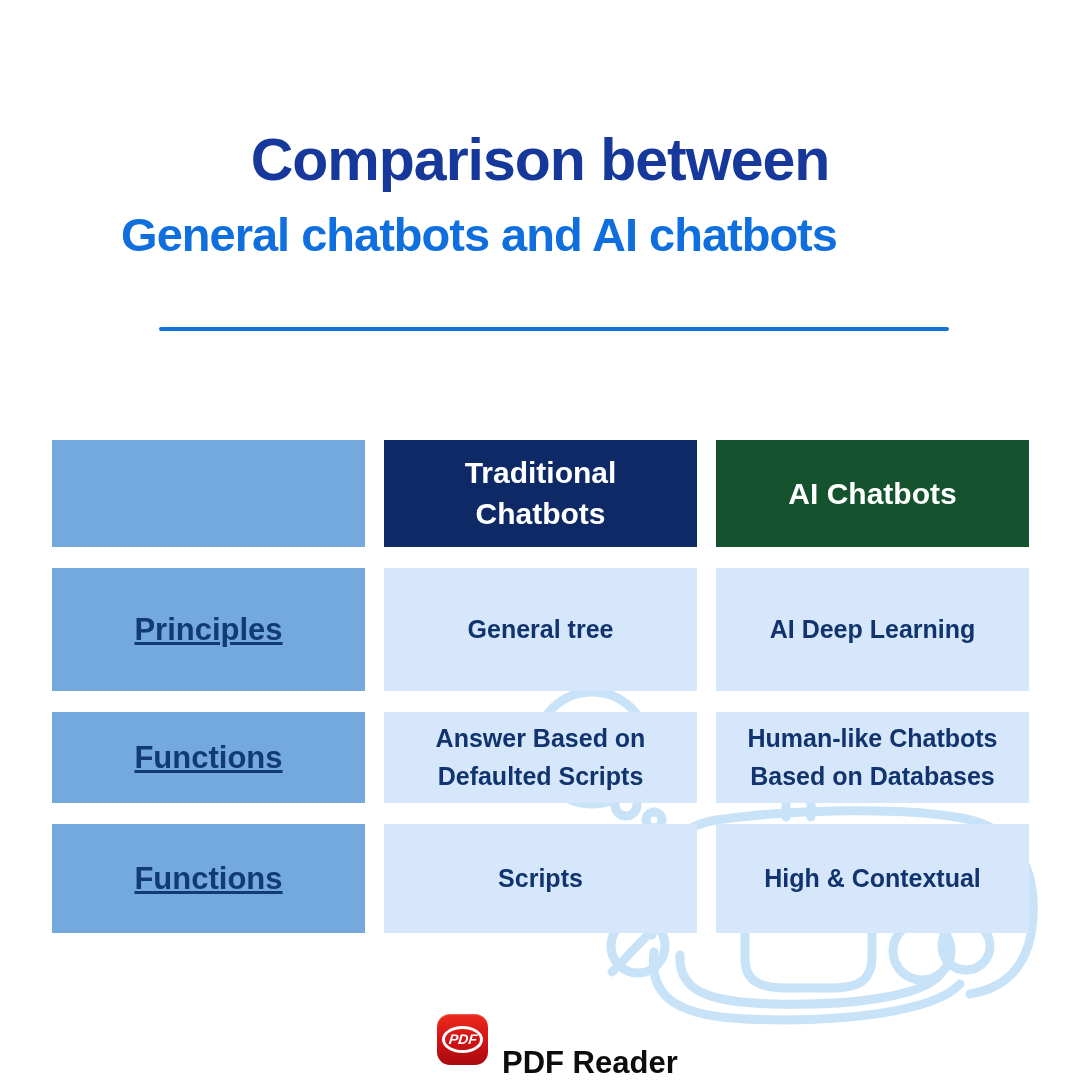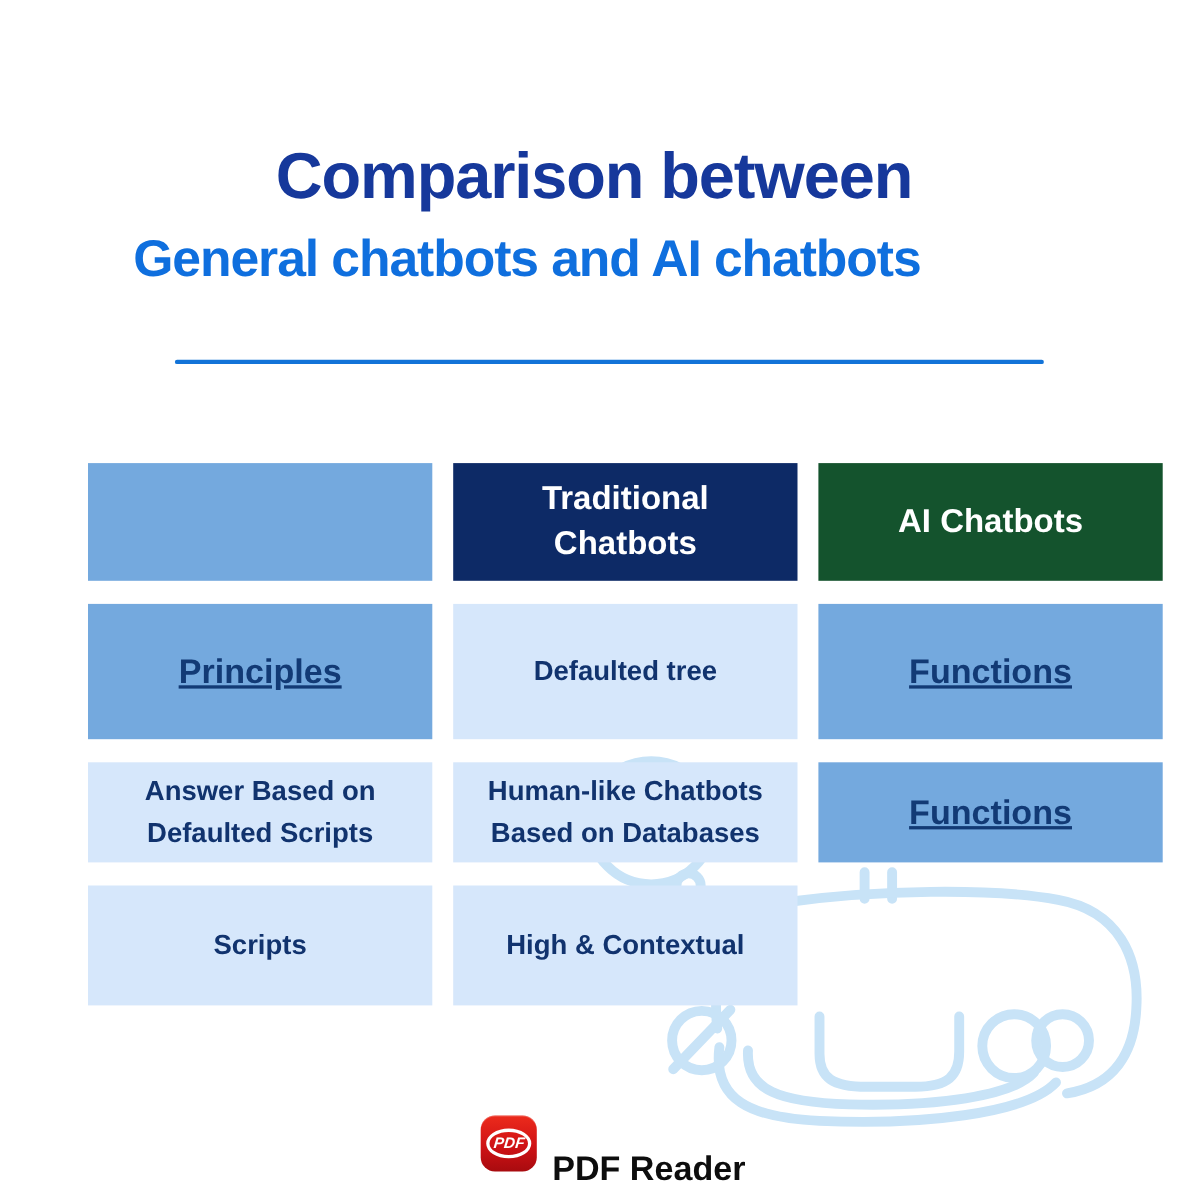--- a/index.html
+++ b/index.html
@@ -26,25 +26,25 @@
     font-size:47px; font-weight:800; letter-spacing:-1px;
     color:#0f6fde; text-align:center;
   }
   .divider {
     position:absolute; left:159px; top:327px; width:790px; height:4px;
     background:#1273d8; border-radius:2px; z-index:2;
   }
 
   
   .comparison-table {
-    position:absolute; left:52px; top:421px; z-index:1;
+    position:absolute; left:52px; top:440px; z-index:1;
     display:grid;
     grid-template-columns:313px 313px 313px;
     grid-template-rows:107px 123px 91px 109px;
-    column-gap:19px; row-gap:21px;margin-left:28px;
+    column-gap:19px; row-gap:21px;
   }
   .cell {
     display:flex; align-items:center; justify-content:center;
     text-align:center;
   }
   .cell-corner   { background:#74a9de; }
   .cell-label    { background:#74a9de; color:#123a75; font-size:31px; font-weight:700;text-decoration:underline; }
   .cell-h-trad   { background:#0d2a66; color:#ffffff; font-size:30px; font-weight:700; line-height:1.35; }
   .cell-h-trad span { max-width:210px; }
   .cell-h-ai     { background:#14532d; color:#ffffff; font-size:30px; font-weight:700; }
@@ -102,21 +102,24 @@
     <span>Traditional Chatbots</span>
   </div>
   <div class="cell cell-h-ai">
     <span>AI Chatbots</span>
   </div>
 
   <div class="cell cell-label">
     <span>Principles</span>
   </div>
   <div class="cell cell-data">
-    <span>Defaulted tree</span>
+    <span>General tree</span>
+  </div>
+  <div class="cell cell-data">
+    <span>AI Deep Learning</span>
   </div>
 
   <div class="cell cell-label">
     <span>Functions</span>
   </div>
   <div class="cell cell-data">
     <span>Answer Based on Defaulted Scripts</span>
   </div>
   <div class="cell cell-data">
     <span>Human-like Chatbots Based on Databases</span>

